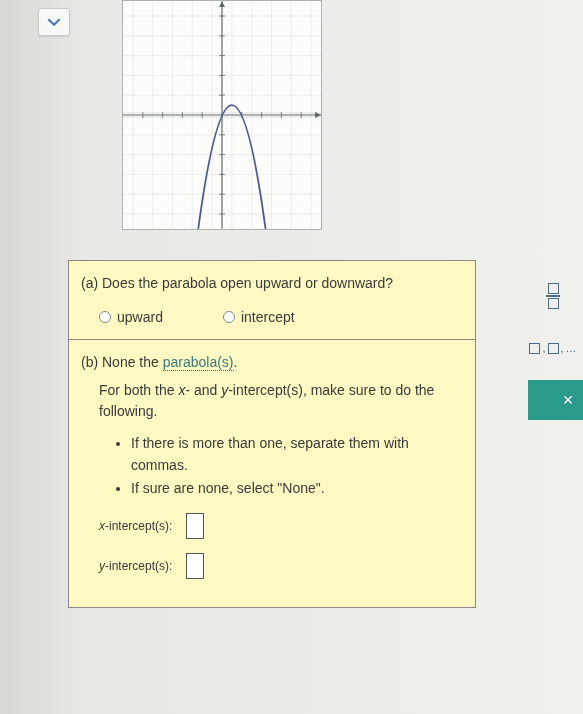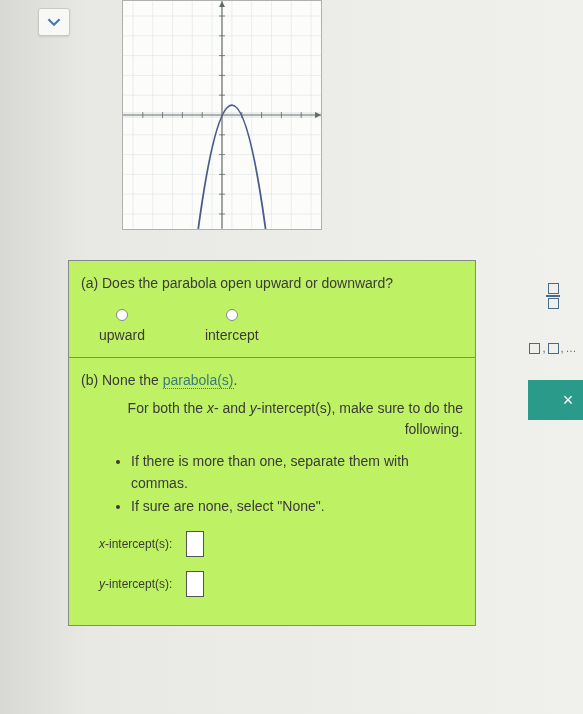--- a/index.html
+++ b/index.html
@@ -36,21 +36,21 @@
       background: #fcfcfa;
       border: 1px solid #b0b0ac;
     }
     .graph-svg { width: 100%; height: 100%; display: block; }
     .question-table {
       position: absolute;
       top: 260px;
       left: 68px;
       width: 408px;
       border: 1px solid #888;
-      background: #bef264;
+      background: #fef9c3;
       border-collapse: collapse;
       padding-left: 24px;
     }
     .question-table td {
       border: 1px solid #888;
       padding: 14px 12px;
       font-size: 14px;
       color: #3a3a38;
       vertical-align: top;
     }
@@ -59,36 +59,35 @@
       margin-top: 18px;
       display: flex;
       gap: 60px;
       padding-left: 18px;
     }
     .radio-option {
       display: flex;
       align-items: center;
       gap: 6px;
       cursor: pointer;
-      flex-direction: column;
     }
     .radio-circle {
       width: 12px;
       height: 12px;
       border: 1.5px solid #888;
       border-radius: 50%;
       background: #fff;
     }
     .term-link {
       color: #3a7a7a;
       border-bottom: 1px dotted #3a7a7a;
       cursor: help;
     }
     .ital { font-style: italic; }
-    .instruction { margin: 10px 0 10px 34px; line-height: 1.5; text-align: right; }
+    .instruction { margin: 10px 0 10px 18px; line-height: 1.5; }
     .bullet-list { margin: 8px 2px 14px 50px; padding: 0; list-style: disc; line-height: 1.6; color: #3a3a38; font-size: 14px; }
     .intercept-row {
       margin: 14px 0 14px 18px;
       display: flex;
       align-items: center;
       gap: 14px;
       font-size: 12px;
     }
     .answer-box {
       width: 18px;

